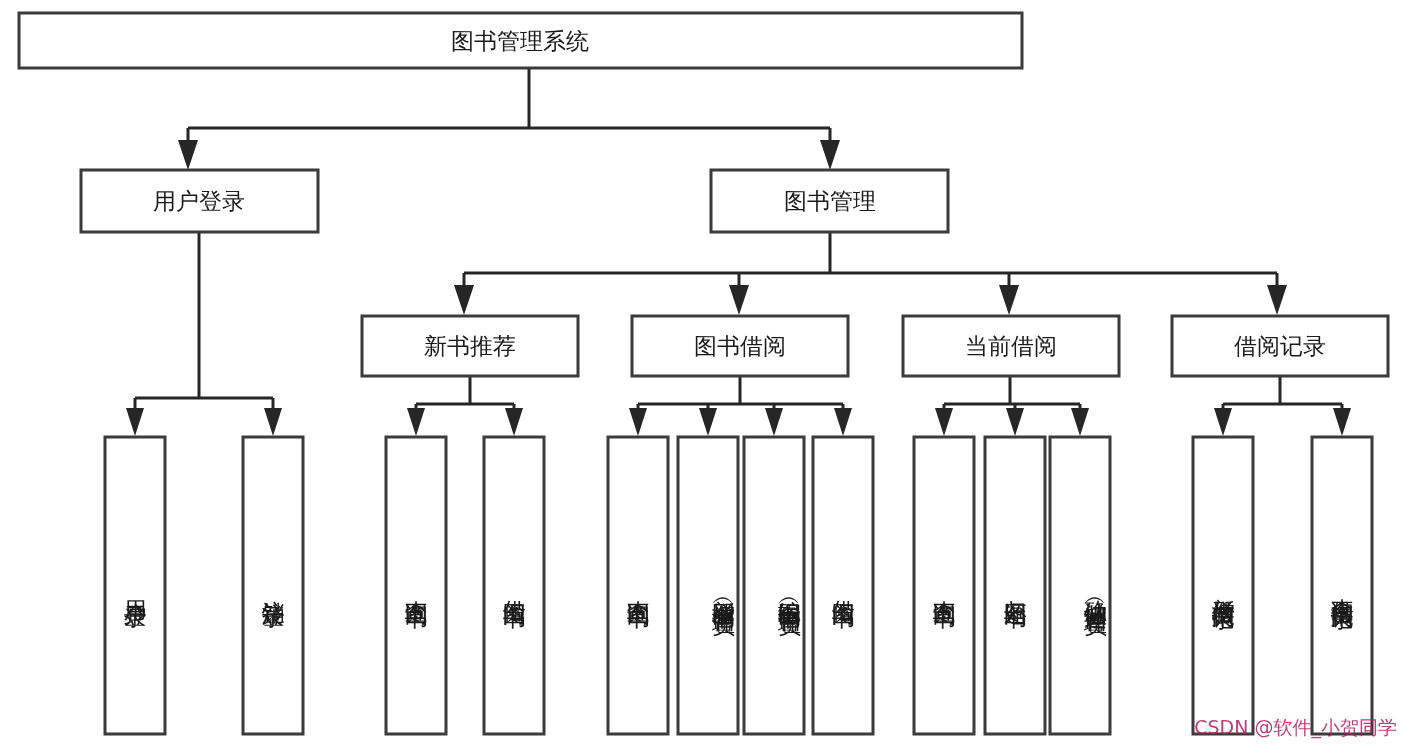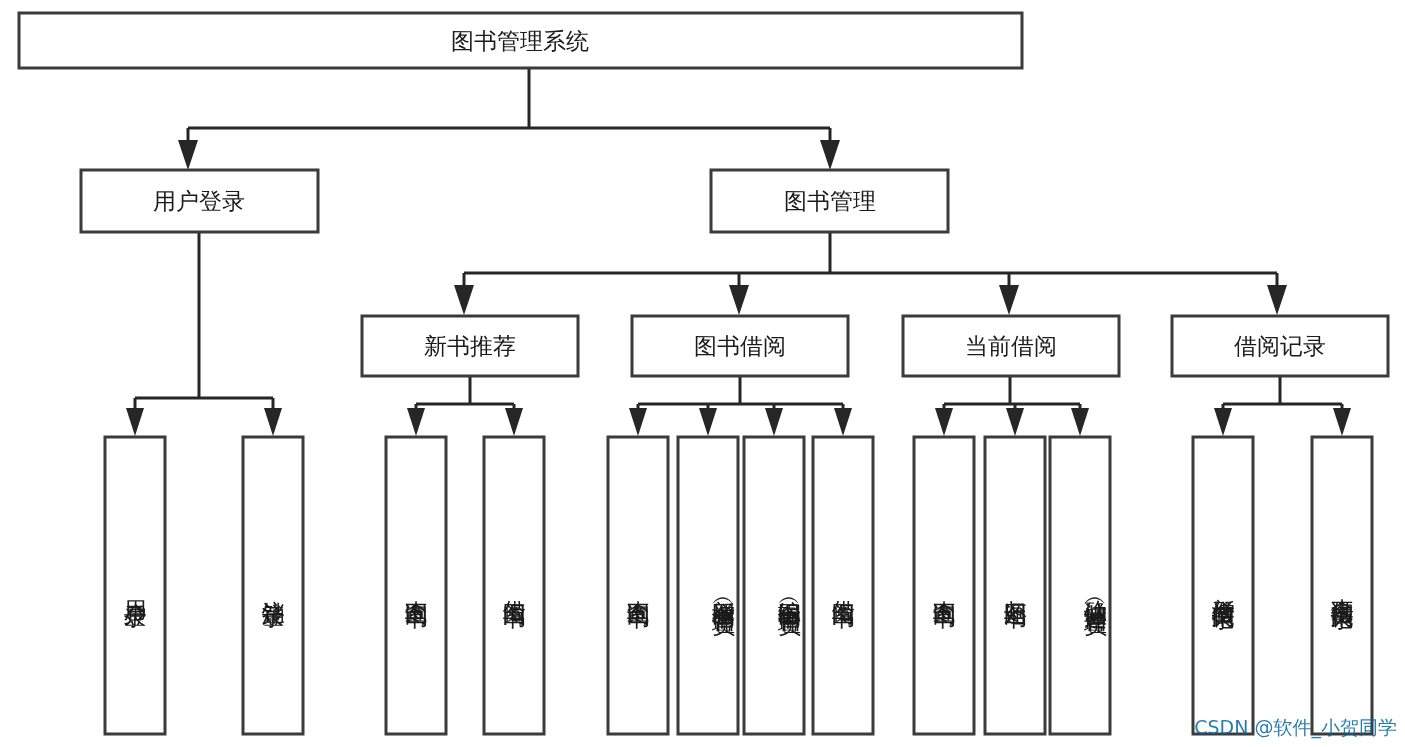--- a/index.html
+++ b/index.html
@@ -61,21 +61,21 @@
     justify-content: center;
     white-space: nowrap;
     pointer-events: none;
   }
   .watermark {
     position: absolute;
     right: 8px;
     bottom: 6px;
     font-family: "DejaVu Sans", "Liberation Sans", sans-serif;
     font-size: 19px;
-    color: #0369a1;
+    color: #be185d;
     opacity: 0.85;
     white-space: nowrap;
   }
 </style>
 </head>
 <body>
 
 <div id="diagram-root">
 
   <svg class="canvas" viewBox="0 0 1405 747">

